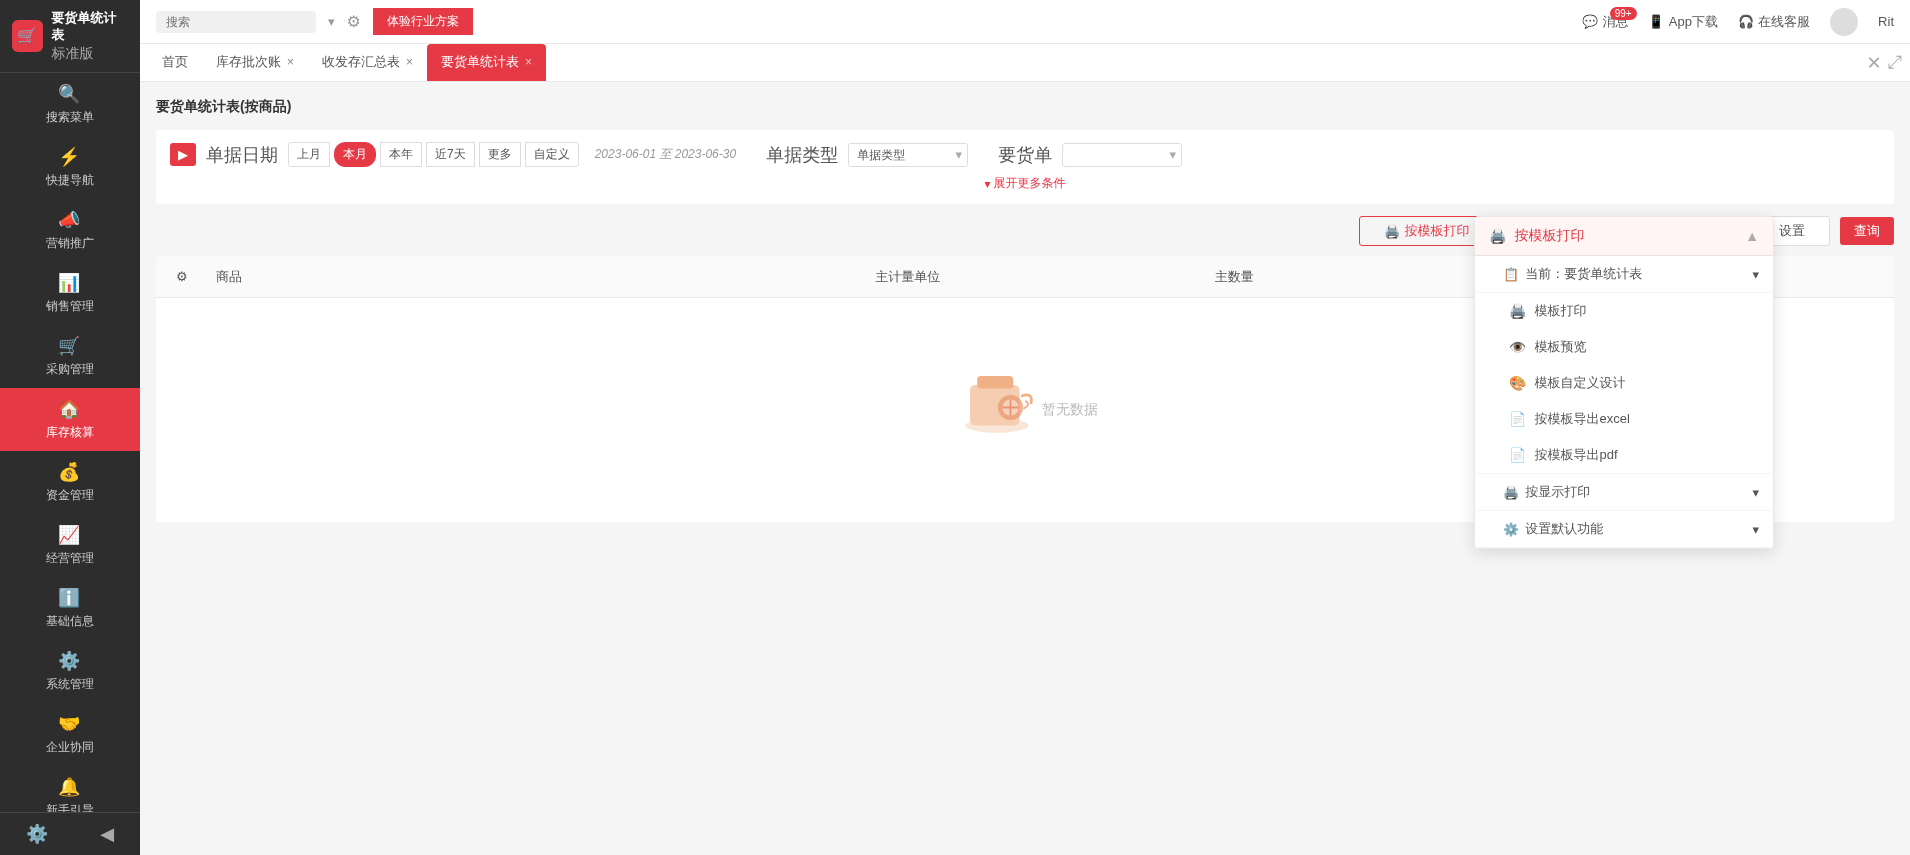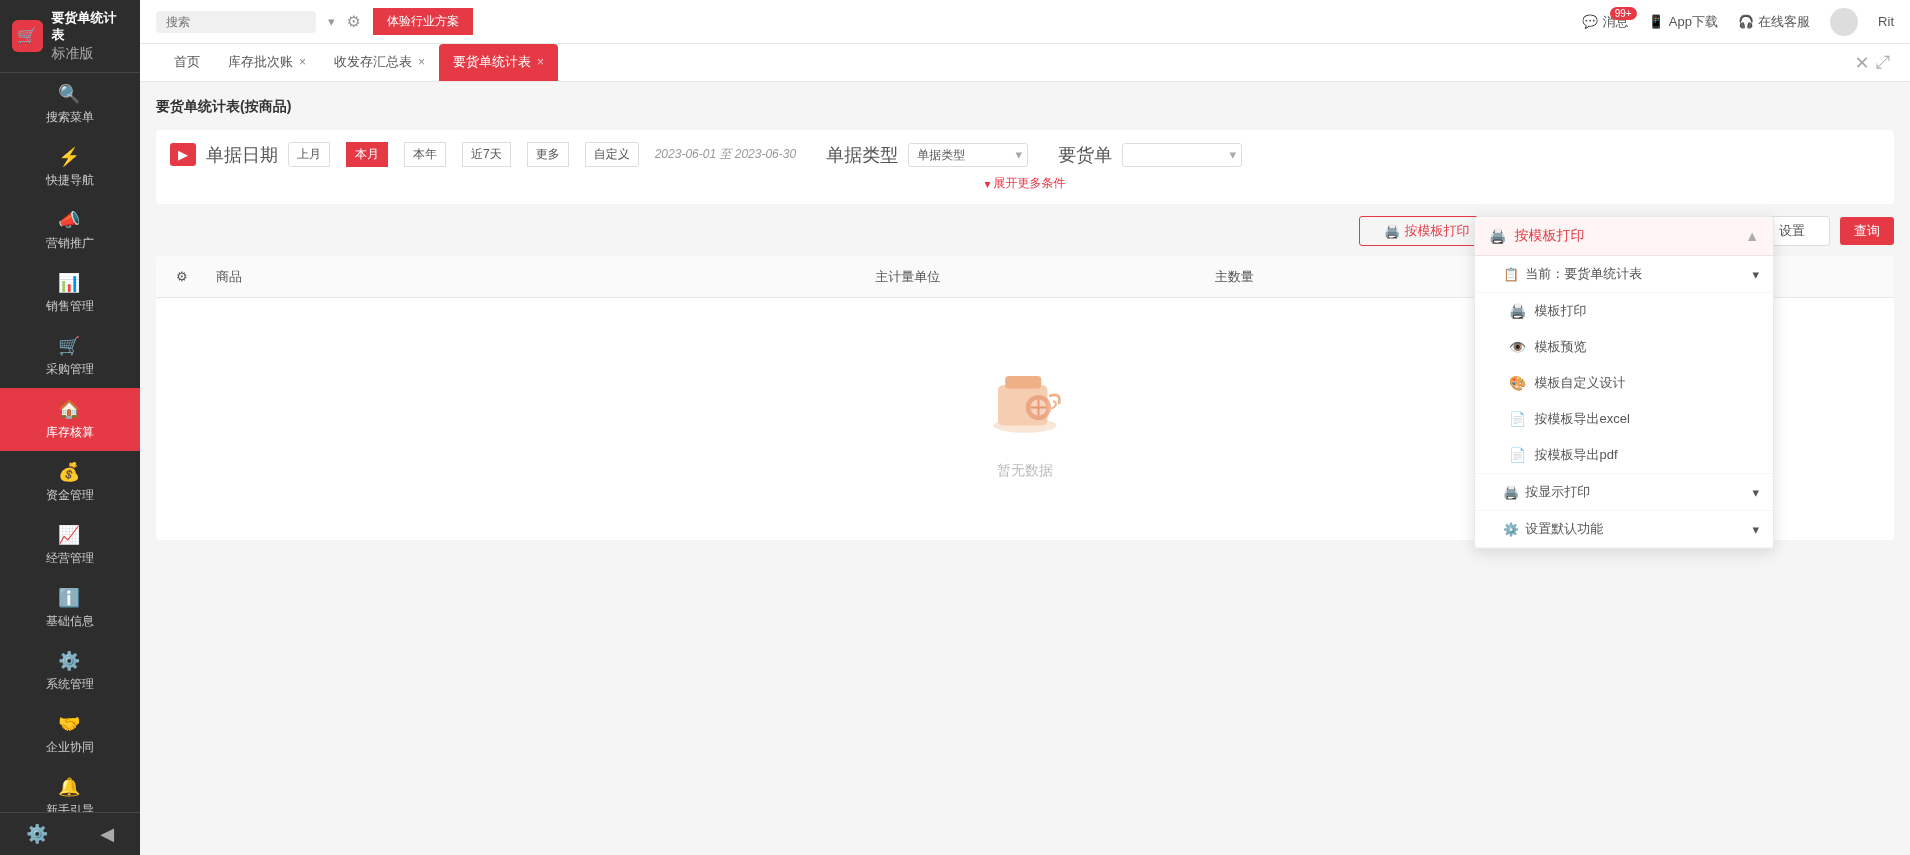--- a/index.html
+++ b/index.html
@@ -136,21 +136,21 @@
       border-radius: 50%;
     }
     .topbar-username { color: #555; font-size: 13px; }
 
     
     .tabbar {
       background: #fff;
       border-bottom: 1px solid #e8e8e8;
       display: flex;
       align-items: center;
-      padding: 0 20px;
+      padding: 0 8px;
       height: 38px;
       flex-shrink: 0;
       gap: 0;
     }
     .tab {
       display: flex;
       align-items: center;
       padding: 0 14px;
       height: 100%;
       font-size: 13px;
@@ -206,32 +206,32 @@
     .filter-expand-btn {
       background: none;
       border: none;
       color: #e63946;
       cursor: pointer;
       font-size: 12px;
       display: flex;
       align-items: center;
       gap: 3px;
     }
-    .date-toggle { display: flex; gap: 16px; }
+    .date-toggle { display: flex; gap: 4px; }
     .date-btn {
       padding: 3px 8px;
       border: 1px solid #ddd;
       background: #fff;
       color: #555;
       font-size: 12px;
       cursor: pointer;
     }
     .date-btn:first-child { border-radius: 3px 0 0 3px; }
     .date-btn:last-child { border-radius: 0 3px 3px 0; }
-    .date-btn.active { background: #e63946; color: #fff; border-color: #e63946; }
+    .date-btn.active { background: #e63946; color: #fff; border-color: #e63946; border-radius: 11px; }
     .date-range-text { font-size: 12px; color: #999; margin-left: 6px; font-style: italic; }
     .filter-select {
       border: 1px solid #ddd;
       border-radius: 3px;
       padding: 4px 24px 4px 8px;
       font-size: 12px;
       color: #555;
       background: #fff;
       appearance: none;
       cursor: pointer;
@@ -369,21 +369,21 @@
     }
     .col-gear { width: 40px; }
     .col-product { flex: 2; }
     .col-unit { flex: 1; }
     .col-qty { flex: 1; }
     .col-amount { flex: 1; }
 
     
     .empty-state {
       display: flex;
-      flex-direction: column;
+      flex-direction: row;
       align-items: center;
       justify-content: center;
       padding: 60px 0;
       text-align: right;
     }
     .empty-illustration {
       width: 90px;
       height: 90px;
       margin-bottom: 14px;
     }

